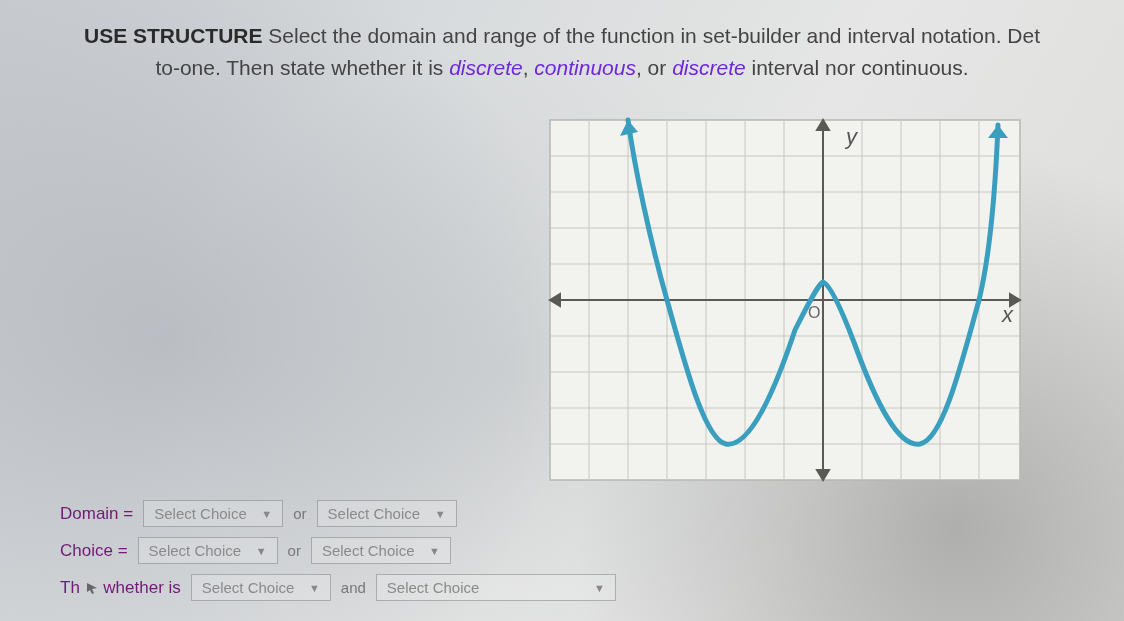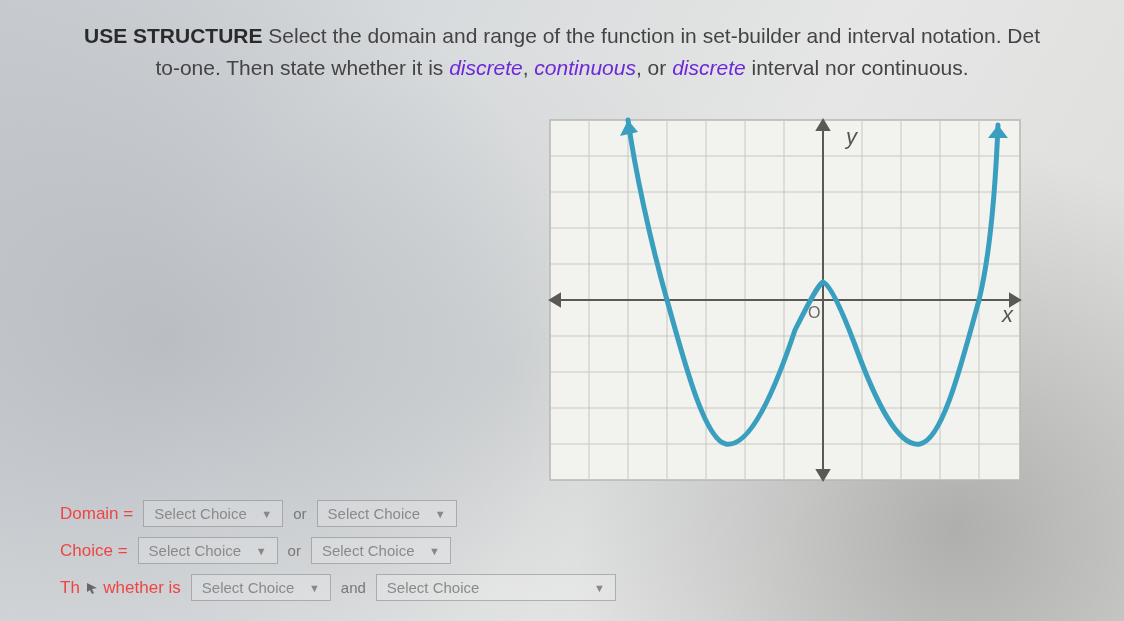--- a/index.html
+++ b/index.html
@@ -41,21 +41,21 @@
   }
   svg.graph { width: 100%; height: 100%; }
   .answers {
     position: absolute;
     top: 500px;
     left: 60px;
     font-size: 17px;
     color: #666;
   }
   .row { display: flex; align-items: center; gap: 10px; margin-bottom: 10px; }
-  .label { color: #ef4444; }
+  .label { color: #701a75; }
   .selbox {
     border: 1px solid rgba(120,120,120,0.5);
     background: rgba(255,255,255,0.18);
     padding: 4px 10px;
     color: #8a8a8a;
     font-size: 15px;
     display: inline-flex;
     align-items: center;
     gap: 8px;
     min-width: 140px;

